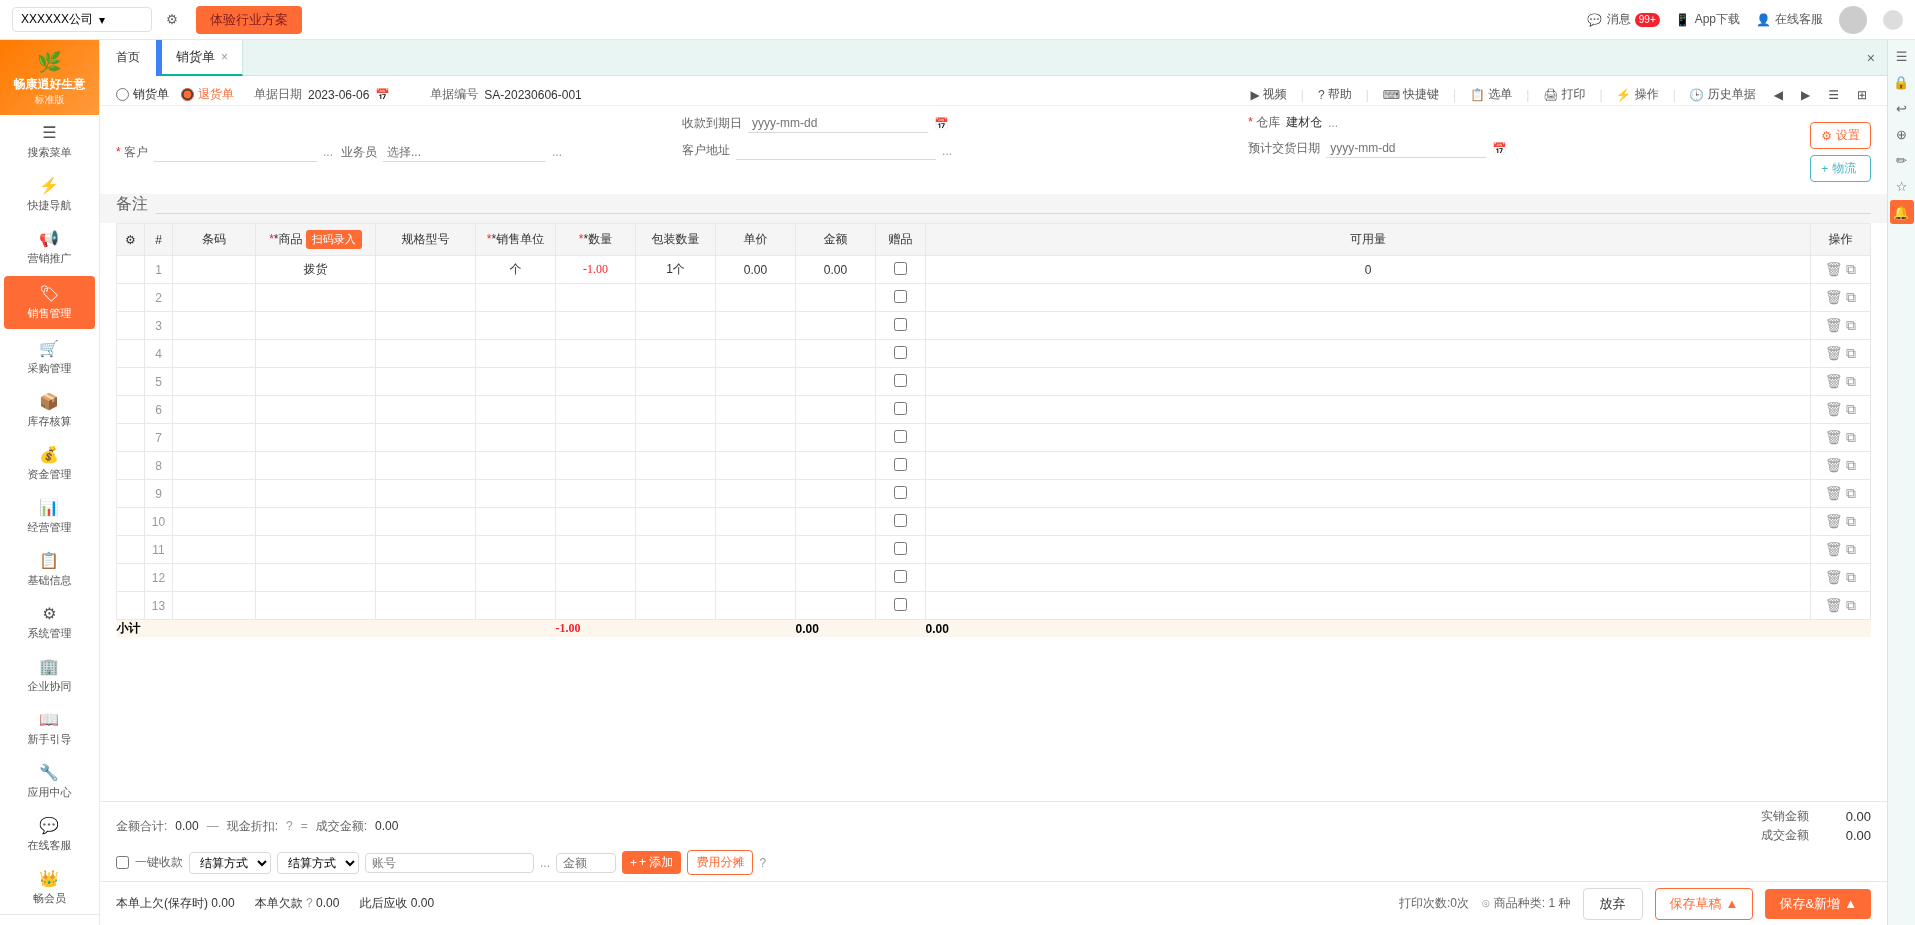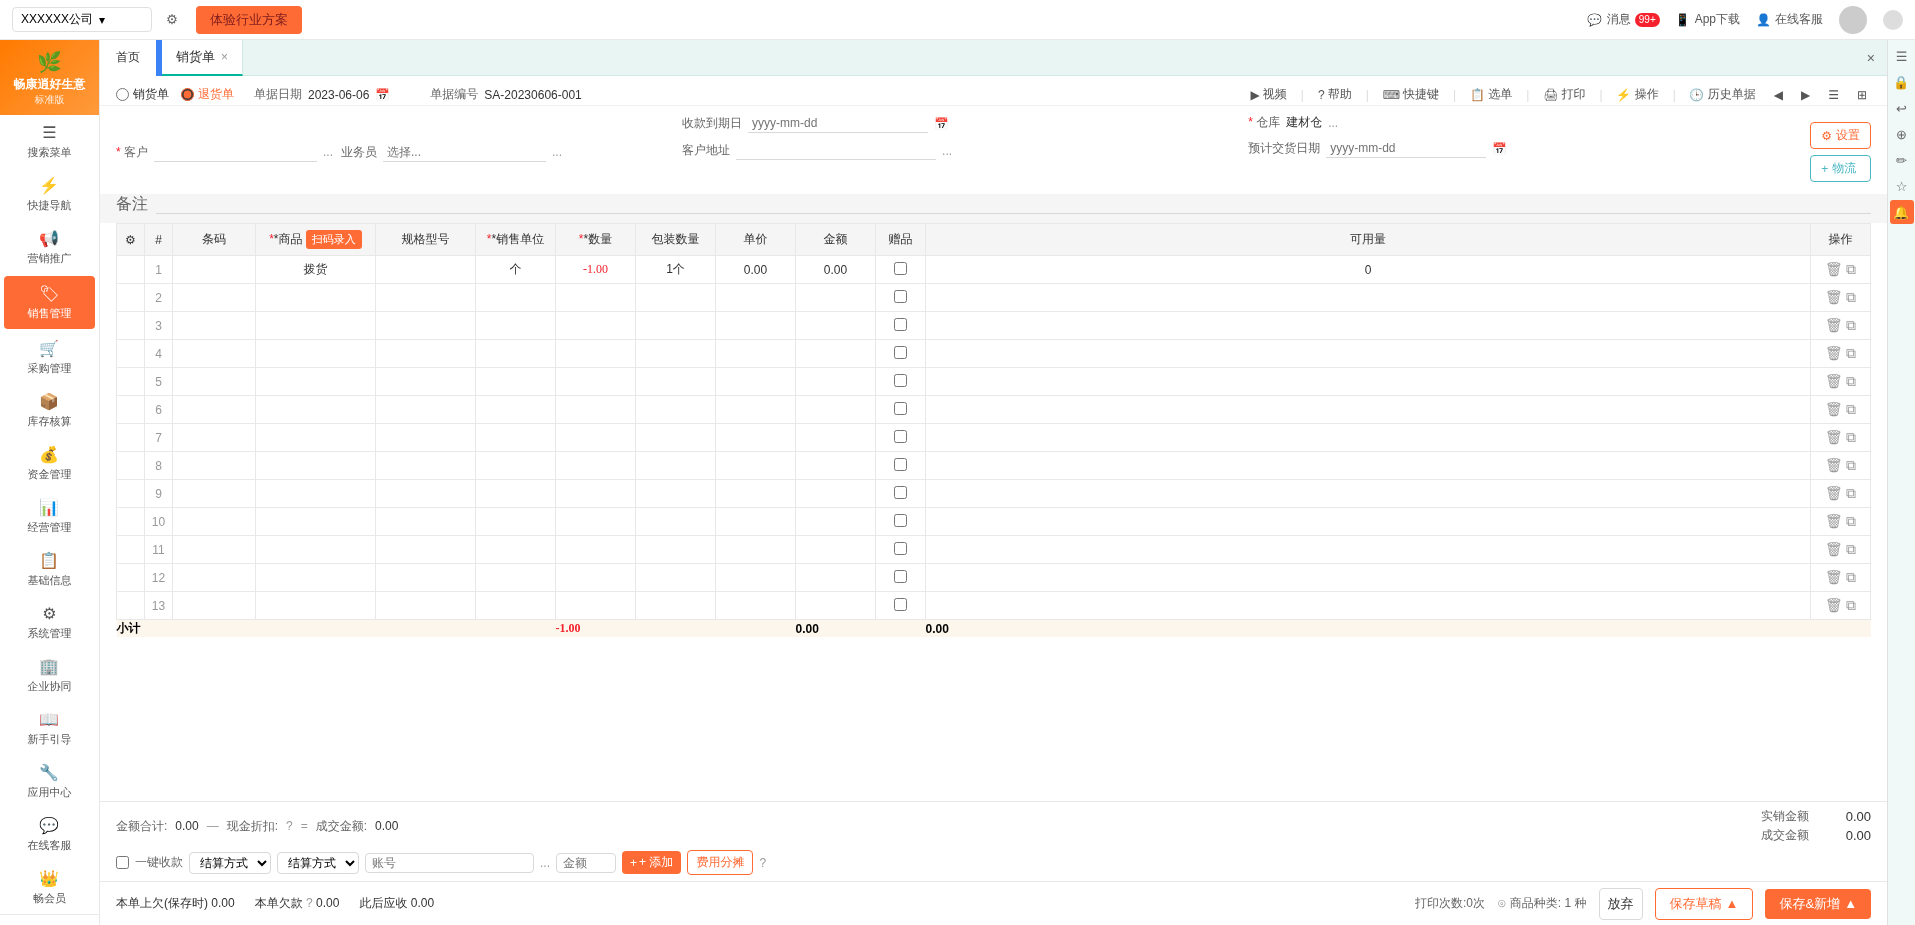--- a/index.html
+++ b/index.html
@@ -209,21 +209,21 @@
       height: 44px; background: #fff; border-top: 1px solid #e8e8e8;
       display: flex; align-items: center; padding: 0 16px; gap: 20px;
     }
     .footer-stat { color: #666; font-size: 12px; }
     .footer-stat span { color: #333; }
     .footer-right { margin-left: auto; display: flex; align-items: center; gap: 12px; }
     .print-info { color: #666; font-size: 12px; }
     .goods-type { color: #666; font-size: 12px; }
     .discard-btn {
       background: #fff; border: 1px solid #d9d9d9; color: #333;
-      border-radius: 4px; padding: 6px 8px; cursor: pointer; font-size: 13px;
+      border-radius: 4px; padding: 6px 16px; cursor: pointer; font-size: 13px;
     }
     .draft-btn {
       background: #fff; border: 1px solid #ff6b35; color: #ff6b35;
       border-radius: 4px; padding: 6px 14px; cursor: pointer; font-size: 13px;
       display: flex; align-items: center; gap: 4px;
     }
     .save-new-btn {
       background: #ff6b35; color: #fff; border: none;
       border-radius: 4px; padding: 6px 14px; cursor: pointer; font-size: 13px;
       display: flex; align-items: center; gap: 4px;

